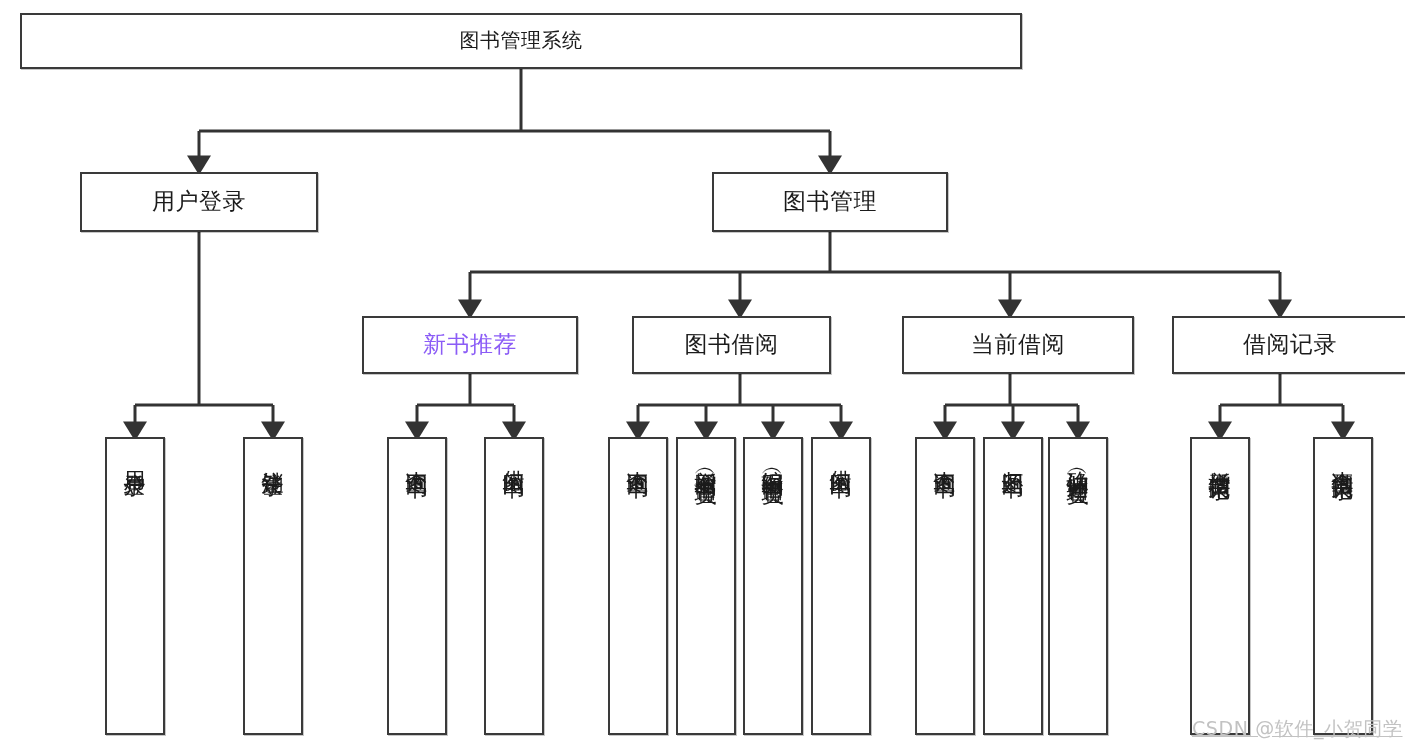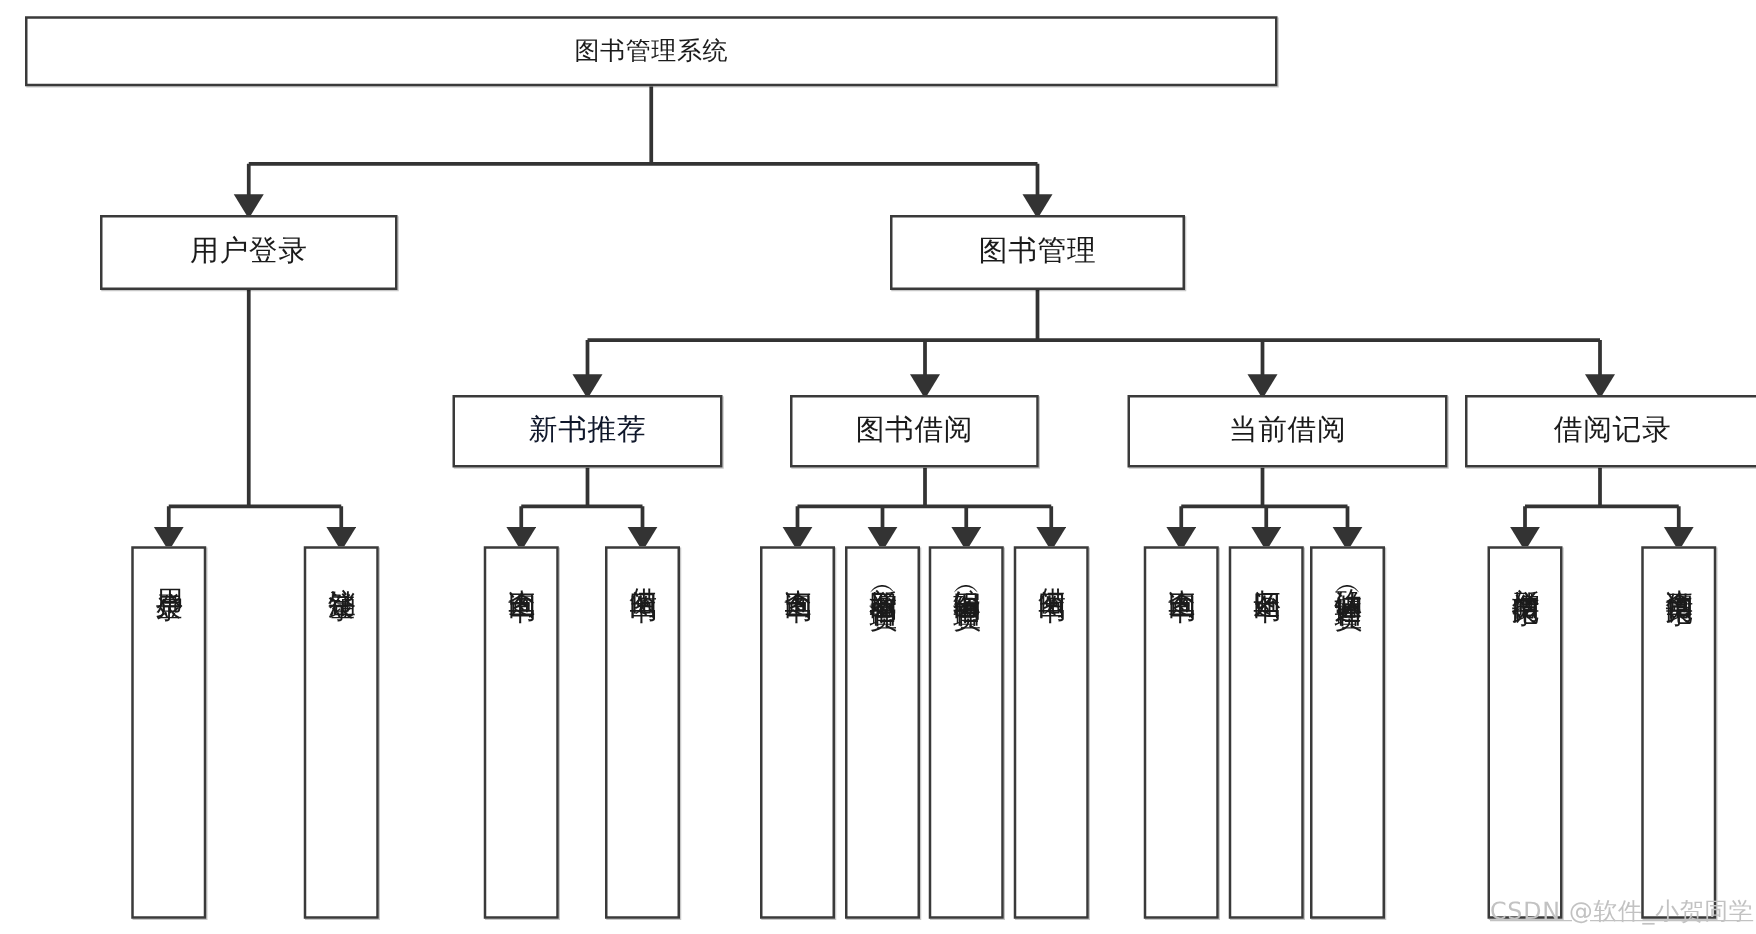--- a/index.html
+++ b/index.html
@@ -133,26 +133,26 @@
   </div>
 
   <div class="node horiz" style="left: 80px; top: 172px; width: 238px; height: 60px; border-color: rgb(58, 58, 58); background: rgb(255, 255, 255);">
     <span class="label" style="color: rgb(27, 27, 27);">用户登录</span>
   </div>
   <div class="node horiz" style="left: 712px; top: 172px; width: 236px; height: 60px; border-color: rgb(58, 58, 58); background: rgb(255, 255, 255);">
     <span class="label" style="color: rgb(27, 27, 27);">图书管理</span>
   </div>
 
   <div class="node horiz" style="left: 362px; top: 316px; width: 216px; height: 58px; border-color: rgb(58, 58, 58); background: rgb(255, 255, 255);">
-    <span class="label" style="color: #0f172a;">新书推荐</span>
+    <span class="label" style="color: #8b5cf6;">新书推荐</span>
   </div>
   <div class="node horiz" style="left: 632px; top: 316px; width: 199px; height: 58px; border-color: rgb(58, 58, 58); background: rgb(255, 255, 255);">
     <span class="label" style="color: rgb(27, 27, 27);">图书借阅</span>
   </div>
-  <div class="node horiz" style="left: 902px; top: 316px; width: 256px; height: 58px; border-color: rgb(58, 58, 58); background: rgb(255, 255, 255);">
+  <div class="node horiz" style="left: 902px; top: 316px; width: 232px; height: 58px; border-color: rgb(58, 58, 58); background: rgb(255, 255, 255);">
     <span class="label" style="color: rgb(27, 27, 27);">当前借阅</span>
   </div>
   <div class="node horiz" style="left: 1172px; top: 316px; width: 236px; height: 58px; border-color: rgb(58, 58, 58); background: rgb(255, 255, 255);">
     <span class="label" style="color: rgb(27, 27, 27);">借阅记录</span>
   </div>
 
   <div class="node vert" style="left: 105px; top: 437px; width: 60px; height: 298px; border-color: rgb(58, 58, 58); background: rgb(255, 255, 255);">
     <span class="label" style="color: rgb(27, 27, 27);">用户登录</span>
   </div>
   <div class="node vert" style="left: 243px; top: 437px; width: 60px; height: 298px; border-color: rgb(58, 58, 58); background: rgb(255, 255, 255);">

